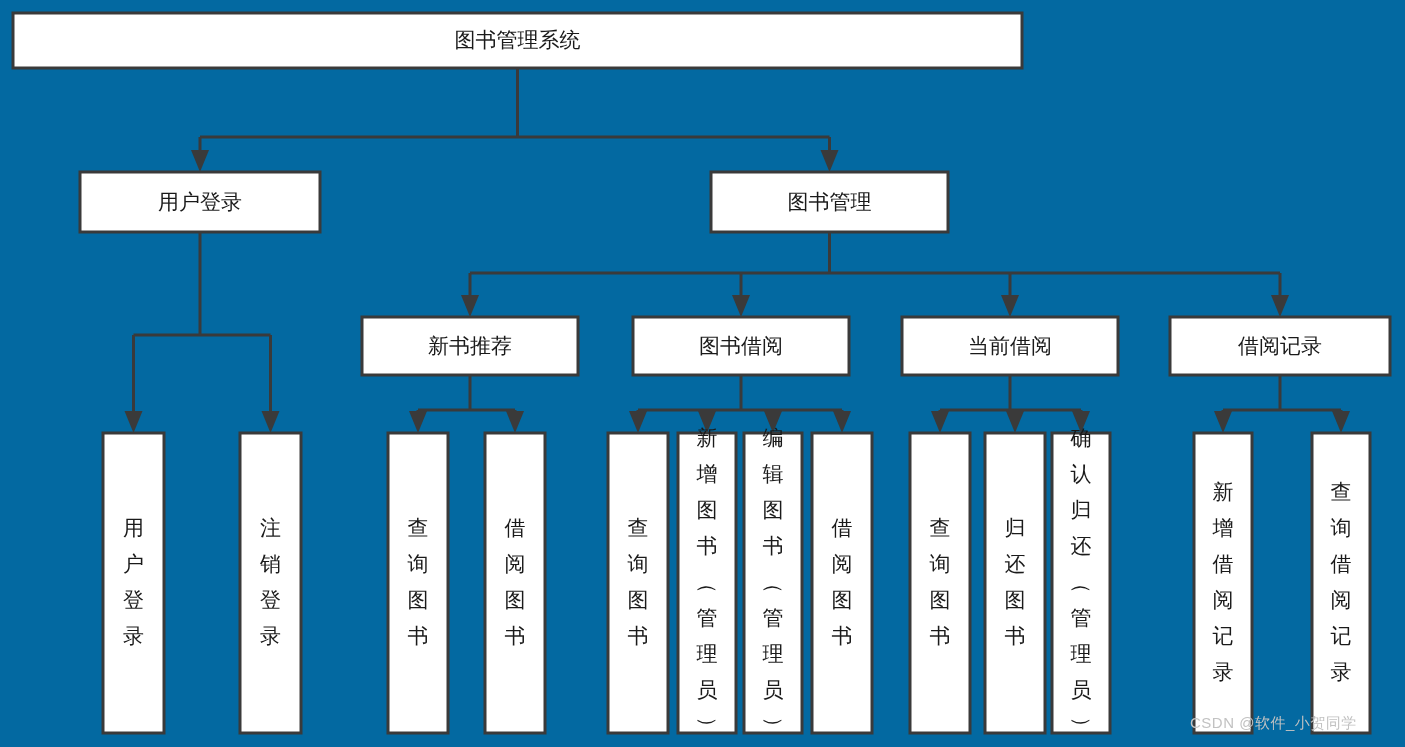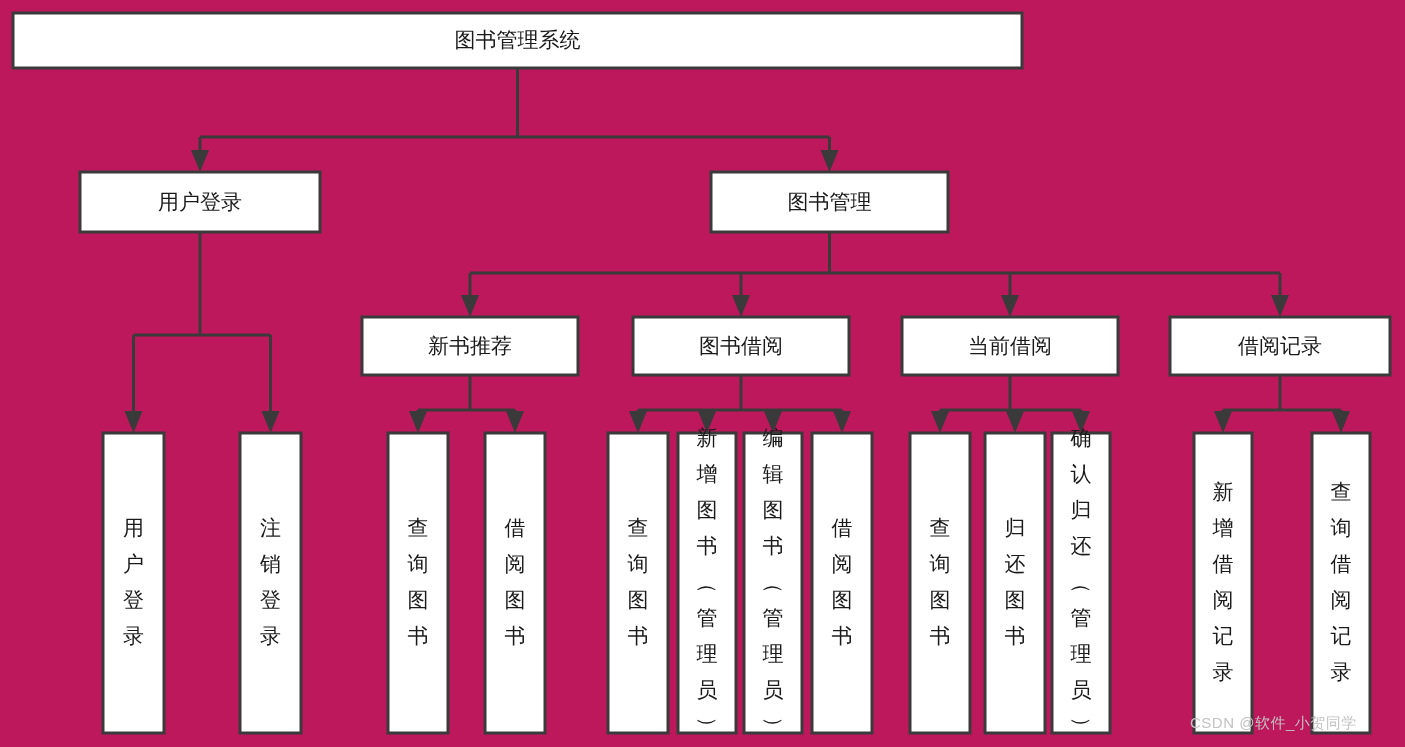--- a/index.html
+++ b/index.html
@@ -8,21 +8,21 @@
     padding: 0;
     background: #ffffff;
   }
   body {
     font-family: "Liberation Sans", "DejaVu Sans", sans-serif;
   }
   #diagram-root {
     position: relative;
     width: 1405px;
     height: 747px;
-    background: #be185d;
+    background: #0369a1;
     overflow: hidden;
   }
   svg.diagram-canvas {
     position: absolute;
     left: 0;
     top: 0;
     width: 1405px;
     height: 747px;
     display: block;
   }

